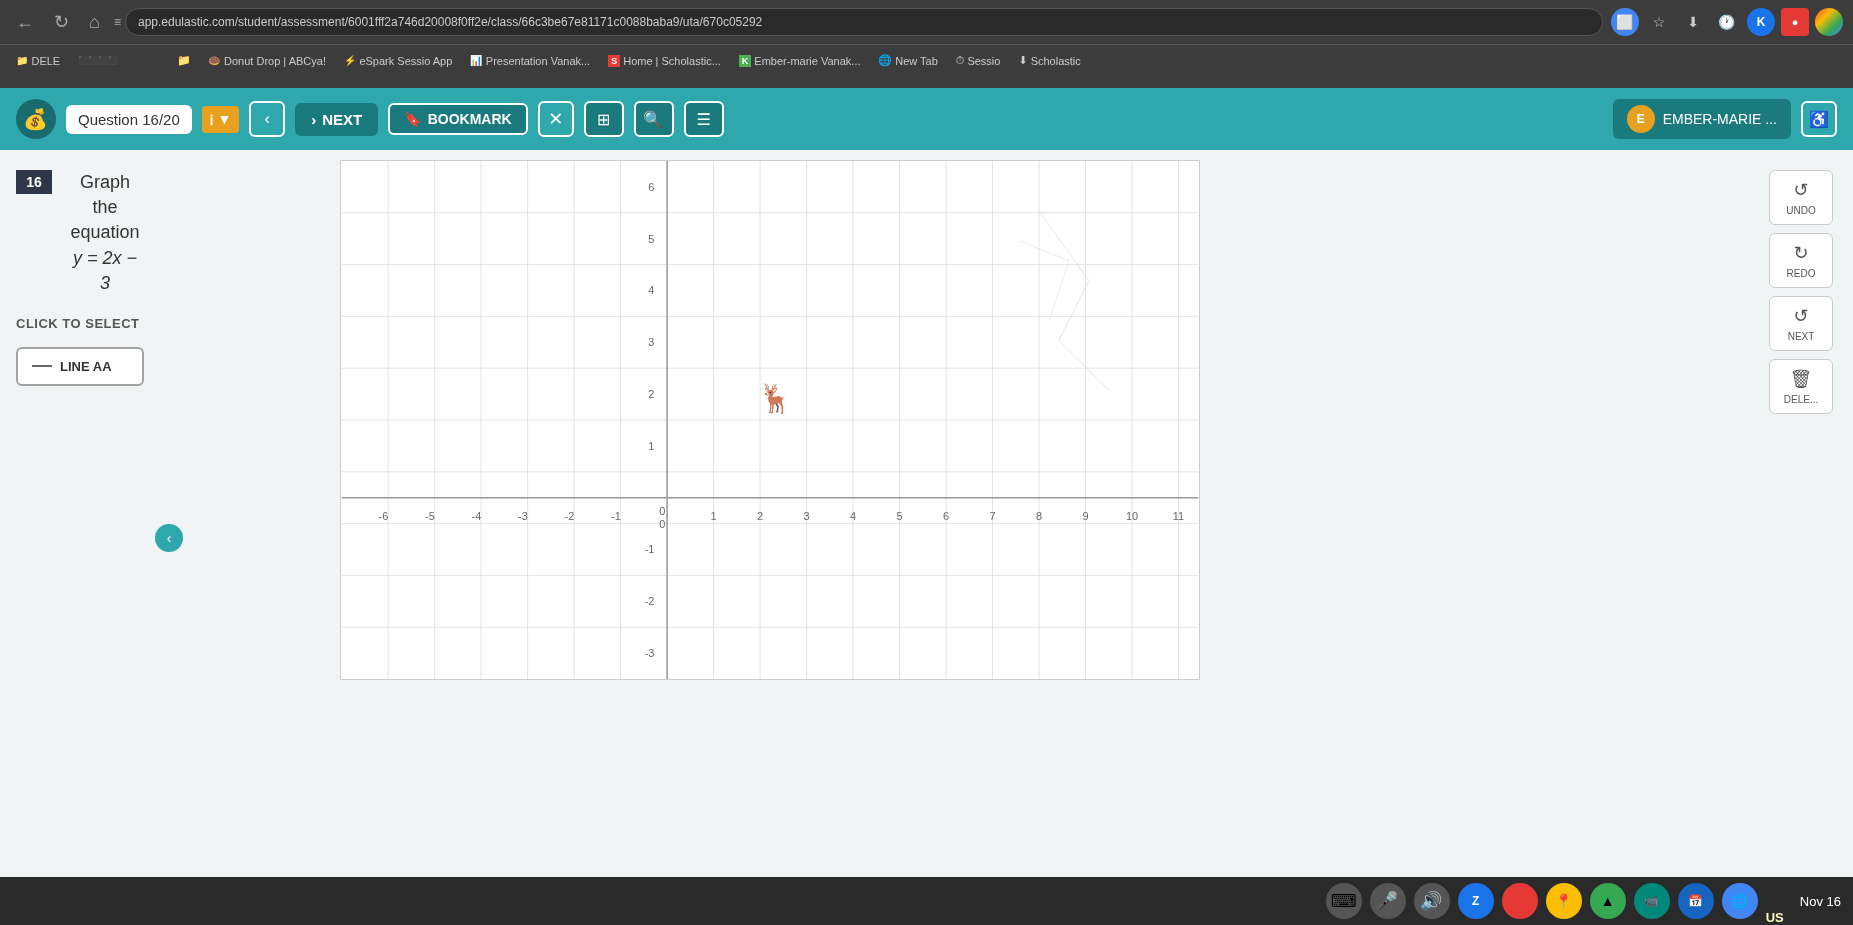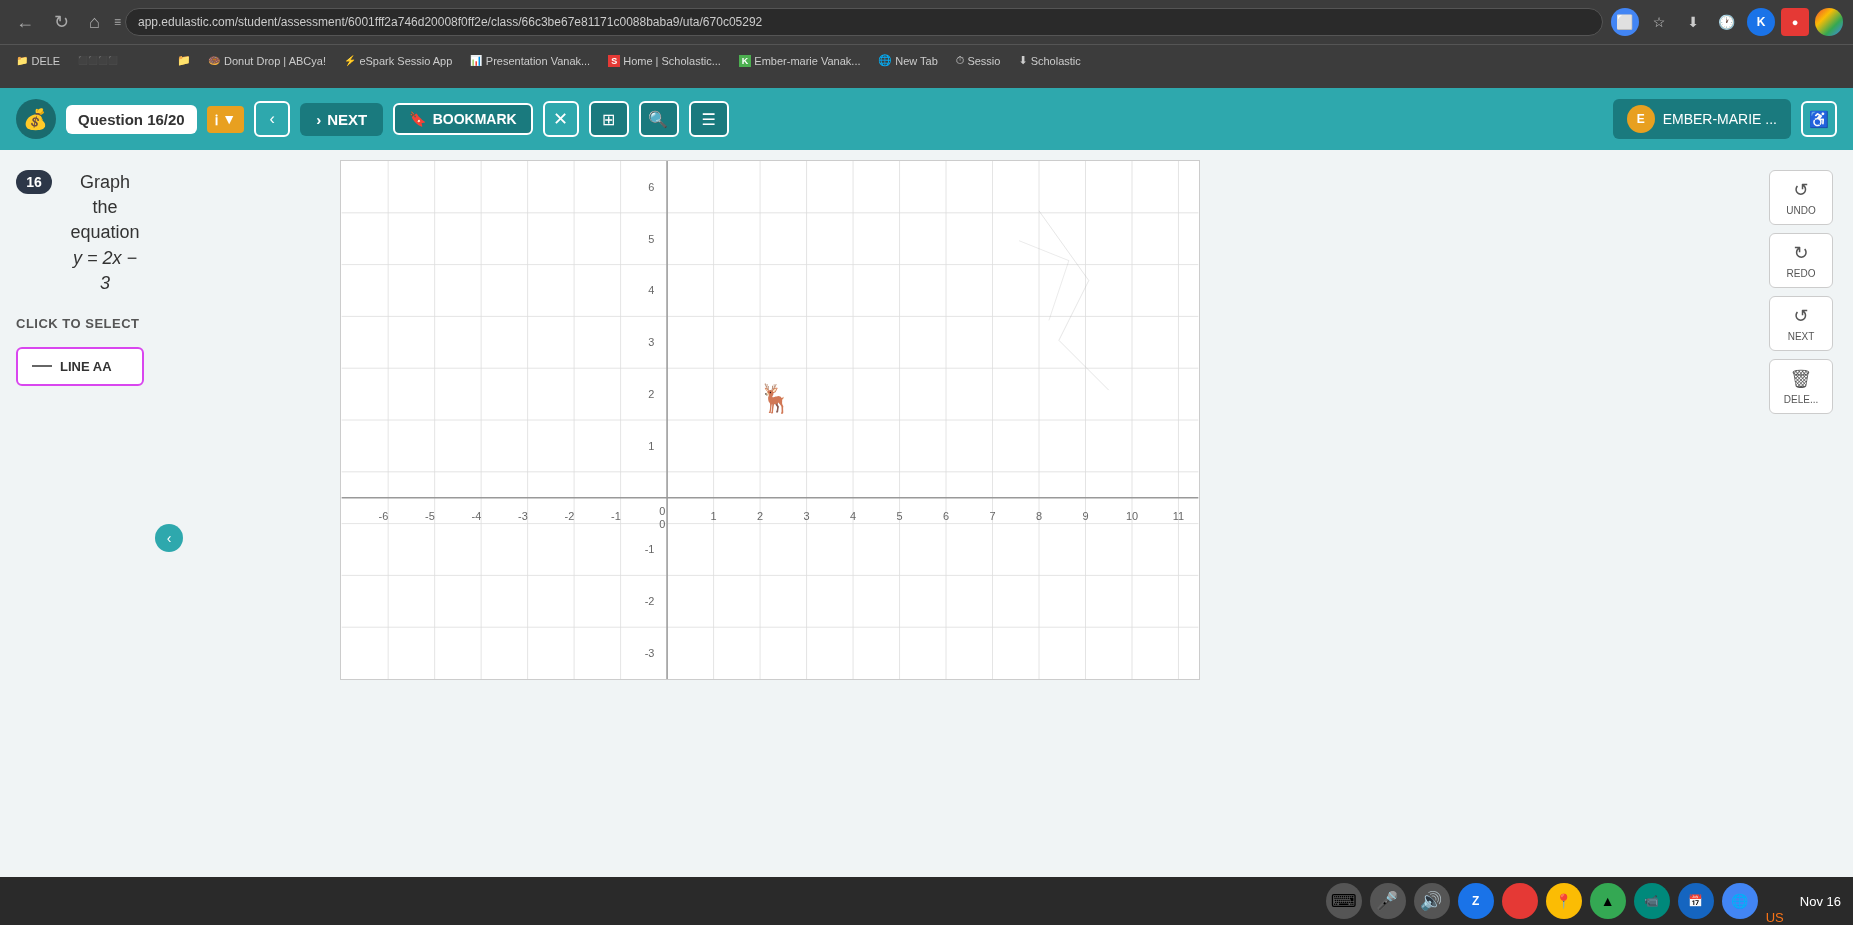--- a/index.html
+++ b/index.html
@@ -79,21 +79,21 @@
       display: flex; align-items: center; justify-content: center;
       font-size: 20px;
     }
     .question-selector {
       display: flex; align-items: center;
       background: white;
       border-radius: 6px;
       padding: 6px 12px;
       gap: 8px;
       font-size: 15px;
-      font-weight: 700;
+      font-weight: 400;
       color: #333;
       cursor: pointer;
     }
     .info-btn {
       background: #e8a020;
       color: white;
       border: none;
       border-radius: 4px;
       padding: 4px 8px;
       font-size: 14px;
@@ -217,21 +217,21 @@
       font-size: 13px;
       font-weight: bold;
       color: #555;
       margin-bottom: 16px;
       text-transform: uppercase;
       letter-spacing: 0.5px;
     }
     .line-tool-btn {
       display: flex; align-items: center; gap: 8px;
       background: white;
-      border: 2px solid #d946ef;
+      border: 2px solid #a3a3a3;
       border-radius: 6px;
       padding: 10px 14px;
       font-size: 13px;
       font-weight: 600;
       color: #333;
       cursor: pointer;
       width: 100%;
     }
     .line-tool-icon {
       width: 20px; height: 2px;
@@ -242,21 +242,21 @@
       align-items: flex-start;
       gap: 14px;
       margin-bottom: 20px;
     }
     .question-number-badge {
       background: #2d3748;
       color: white;
       font-size: 14px;
       font-weight: bold;
       padding: 4px 8px;
-      border-radius: 12px;
+      border-radius: 0;
       min-width: 36px;
       text-align: center;
     }
     .question-text {
       font-size: 18px;
       color: #333;
       line-height: 1.4;
       text-align: center;
     }
 
@@ -317,23 +317,23 @@
       font-size: 18px;
       cursor: pointer;
     }
     .taskbar-date {
       color: white;
       font-size: 13px;
       font-weight: 500;
       margin-left: 8px;
     }
     .us-label {
-      color: #f97316;
+      color: #fef9c3;
       font-size: 13px;
-      font-weight: 400;
+      font-weight: 700;
       margin-top: 32px;
     }
   </style>
 </head>
 <body>
 
 <div class="browser-chrome">
   <div class="browser-top-bar">
     <button class="browser-nav-btn">←</button>
     <button class="browser-nav-btn">↻</button>

